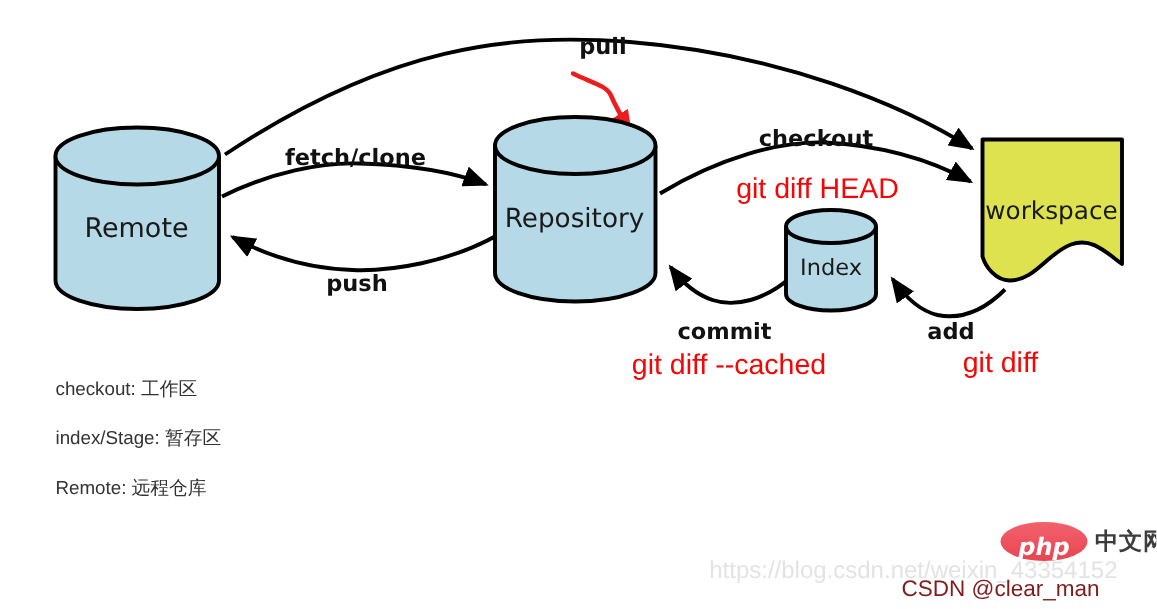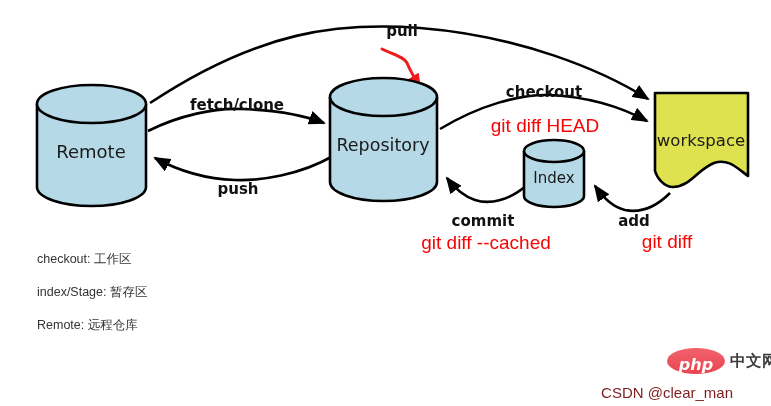--- a/index.html
+++ b/index.html
@@ -82,20 +82,21 @@
     <text class="red-label" x="486" y="249" text-anchor="middle">git diff --cached</text>
     <text class="red-label" x="667" y="248" text-anchor="middle">git diff</text>
   </svg>
 
   <div class="glossary">
     <div>checkout: 工作区</div>
     <div>index/Stage: 暂存区</div>
     <div>Remote: 远程仓库</div>
   </div>
 
+  <div class="wm-url">https://blog.csdn.net/weixin_43354152</div>
   <div class="wm-user">CSDN @clear_man</div>
 
   <div class="php-badge">
     <span>php</span>
   </div>
   <div class="php-suffix">中文网</div>
 
 </div>
 
 </body></html>

